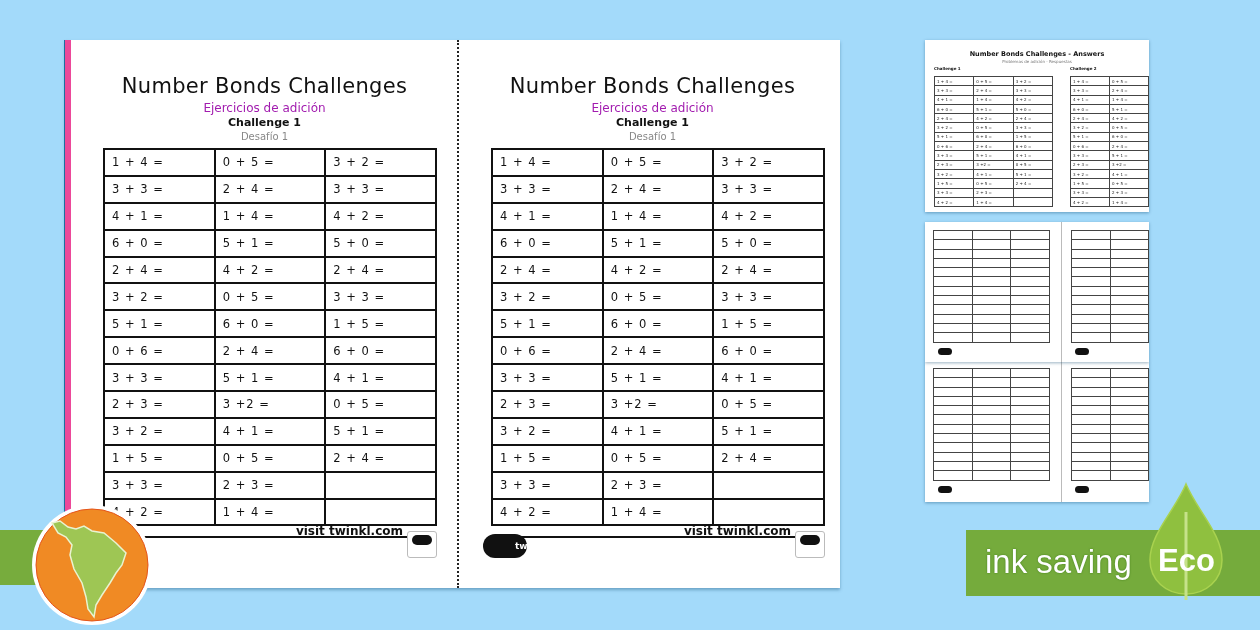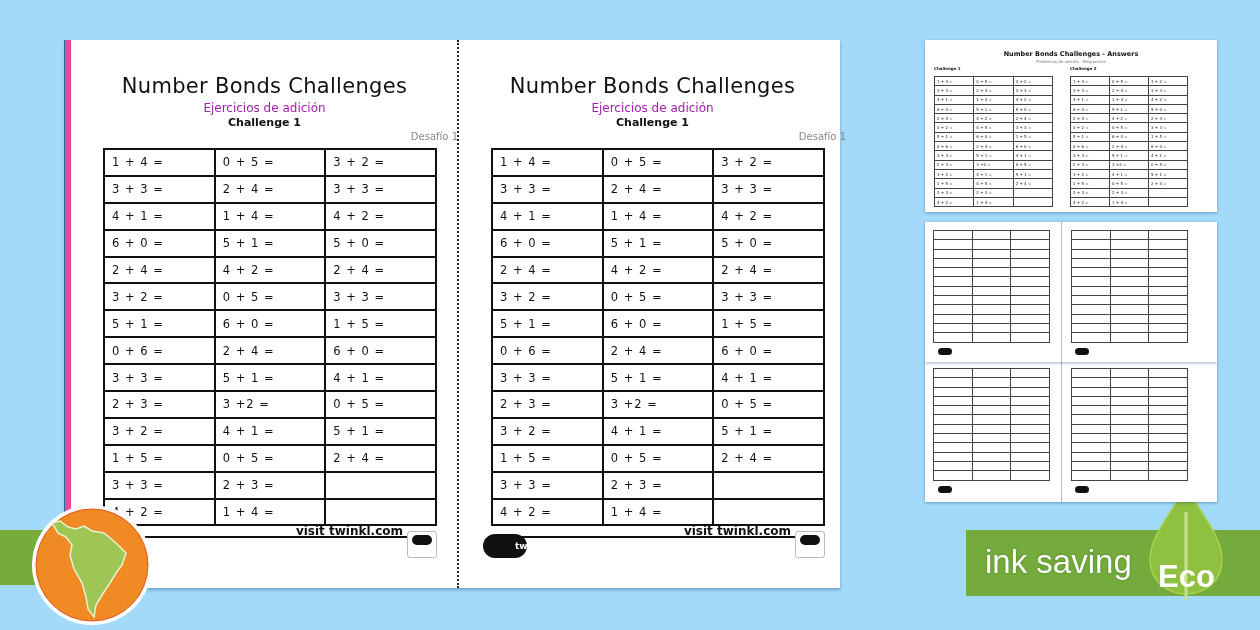--- a/index.html
+++ b/index.html
@@ -13,46 +13,46 @@
   .spread { position: absolute; left: 65px; top: 40px; width: 775px; height: 548px; background: #fff;
             box-shadow: -1px 0 0 #1d6fa0, 0 2px 3px rgba(0,60,100,.35); border-left: 6px solid #ec4899; }
   .fold { position: absolute; left: 386px; top: 0; bottom: 0; border-left: 2px dotted #222; }
   .page { position: absolute; top: 0; width: 387px; height: 100%; }
   .page.left { left: 0; }
   .page.right { left: 388px; }
 
   .title { position: absolute; left: 0; right: 0; top: 34px; text-align: center; font-size: 21px; color: #111; letter-spacing: .3px; }
   .subtitle { position: absolute; left: 0; right: 0; top: 61px; text-align: center; font-size: 12px; color: #a21caf; }
   .challenge { position: absolute; left: 0; right: 0; top: 76px; text-align: center; font-size: 11px; font-weight: bold; color: #111; }
-  .desafio { position: absolute; left: 0; right: 0; top: 91px; text-align: right; font-size: 10px; color: #888; }
+  .desafio { position: absolute; left: 0; right: 0; top: 91px; text-align: center; font-size: 10px; color: #888; }
 
   .grid { position: absolute; left: 32px; top: 108px; width: 334px; border: 2px solid #111; border-collapse: collapse; }
   .grid td { border: 2px solid #111; height: 26.9px; width: 33.3%; padding-left: 7px; font-size: 11.5px; color: #111; letter-spacing: 1px; font-family: "DejaVu Sans", sans-serif; }
 
   .rule { position: absolute; left: 32px; width: 334px; top: 496px; border-top: 2px solid #111; }
   .visit { position: absolute; right: 55px; top: 484px; font-size: 12px; font-weight: bold; color: #111; }
   .badge { position: absolute; right: 21px; top: 491px; width: 30px; height: 27px; border: 1px solid #bbb; border-radius: 3px; background: #fff; }
   .badge .cloud { position: absolute; left: 4px; top: 3px; width: 20px; height: 10px; background: #111; border-radius: 6px; }
   .twinkl-logo { position: absolute; left: 24px; top: 494px; width: 44px; height: 24px; background: #111; border-radius: 12px; color: #fff; font-size: 9px; font-weight: bold; text-align: center; line-height: 24px; padding-left: 32px; }
 
   
-  .thumb { position: absolute; left: 925px; width: 292px; background: #fff; box-shadow: 0 1px 3px rgba(0,60,100,.4); overflow: hidden; }
+  .thumb { position: absolute; left: 925px; width: 224px; background: #fff; box-shadow: 0 1px 3px rgba(0,60,100,.4); overflow: hidden; }
   .thumb .midline { position: absolute; left: 136px; top: 0; bottom: 0; border-left: 1px solid #bbb; }
   .thumb-title { position: absolute; left: 0; right: 0; top: 10px; text-align: center; font-size: 6.5px; font-weight: bold; color: #111; }
   .thumb-sub { position: absolute; left: 0; right: 0; top: 19px; text-align: center; font-size: 4px; color: #777; }
   .mini { position: absolute; border: 1.5px solid #222; border-collapse: collapse; }
   .mini td { border: 1px solid #444; height: 9.3px; font-size: 4px; padding-left: 2px; color: #222; width: 33.3%; }
   .mini-label { position: absolute; font-size: 4px; font-weight: bold; color: #111; }
   .mini-logo { position: absolute; width: 14px; height: 7px; background: #111; border-radius: 4px; }
 
   
   .eco-band { position: absolute; left: 966px; top: 530px; width: 294px; height: 66px; background: #75ab3c; }
   .eco-text { position: absolute; left: 985px; top: 543px; font-size: 33px; color: #fff; font-family: "Liberation Sans", sans-serif; text-shadow: 0 0 2px #3d7a18; }
   .leaf { position: absolute; left: 1146px; top: 482px; width: 80px; height: 118px; }
-  .eco-word { position: absolute; left: 1158px; top: 543px; font-size: 31px; font-weight: bold; color: #fff; font-family: "Liberation Sans", sans-serif; margin-top: 16px; }
+  .eco-word { position: absolute; left: 1158px; top: 543px; font-size: 31px; font-weight: bold; color: #fff; font-family: "Liberation Sans", sans-serif; }
 
   
   .globe { position: absolute; left: 30px; top: 503px; width: 124px; height: 124px; }
 </style>
 </head>
 <body>
 
 <div class="band-left"></div>
 
 <div class="spread">

